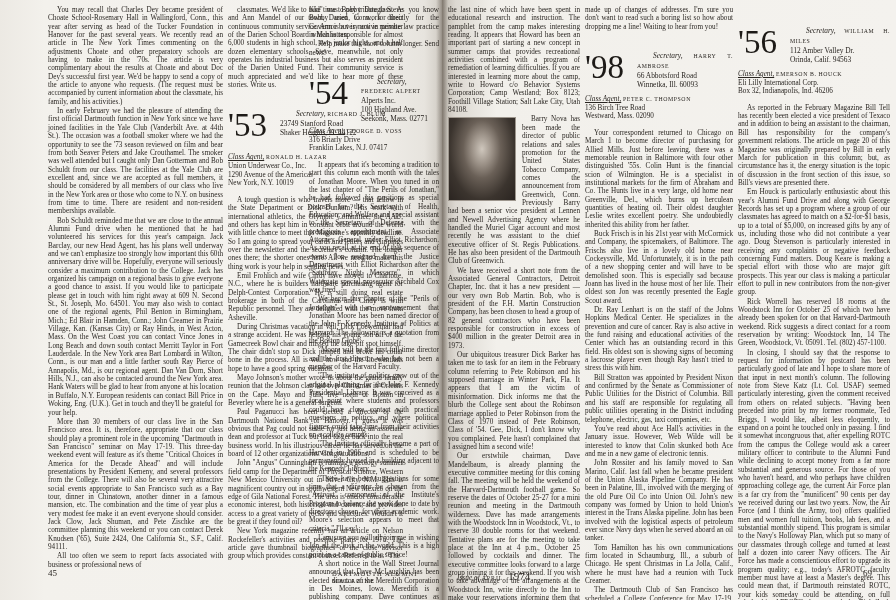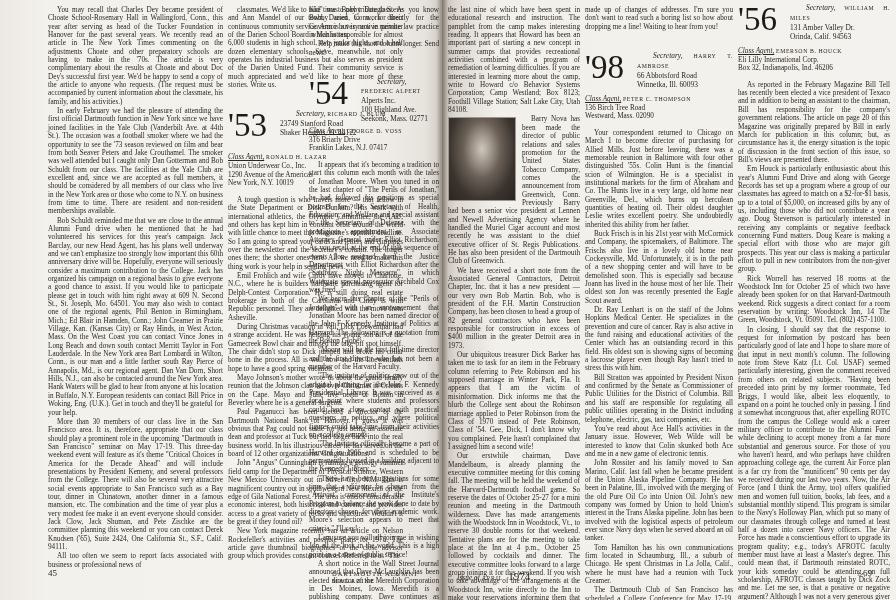--- a/index.html
+++ b/index.html
@@ -143,26 +143,26 @@
       <p>Buck Frisch is in his 21st year with McCormick and Company, the spicemakers, of Baltimore. The Frischs also live in a lovely old home near Cockeysville, Md. Unfortunately, it is in the path of a new shopping center and will have to be demolished soon. This is especially sad because Joann has lived in the house most of her life. Their oldest son Jon was recently presented the Eagle Scout award.</p>
       <p>Dr. Ray Lenhart is on the staff of the Johns Hopkins Medical Center. He specializes in the prevention and cure of cancer. Ray is also active in the fund raising and educational activities of the Center which has an outstanding record in this field. His oldest son is showing signs of becoming a lacrosse player even though Ray hasn't tried to stress this with him.</p>
       <p>Bill Stratton was appointed by President Nixon and confirmed by the Senate as Commissioner of Public Utilities for the District of Columbia. Bill and his staff are responsible for regulating all public utilities operating in the District including telephone, electric, gas, taxi companies, etc.</p>
       <p>You've read about Ace Hall's activities in the January issue. However, Web Wilde will be interested to know that Colin skunked both Ace and me in a new game of electronic tennis.</p>
       <p>John Rossiter and his family moved to San Marino, Calif. last fall when he became president of the Union Alaska Pipeline Company. He has been in Palatine, Ill., involved with the merging of the old Pure Oil Co into Union Oil. John's new company was formed by Union to hold Union's interest in the Trans Alaska pipeline. John has been involved with the logistical aspects of petroleum ever since Navy days when he served aboard an oil tanker.</p>
       <p>Tom Hamilton has his own communications firm located in Schaumburg, Ill., a suburb of Chicago. He spent Christmas in La Jolla, Calif., where he must have had a reunion with Tuck Creamer.</p>
       <p>The Dartmouth Club of San Francisco has scheduled a College Conference for May 17-19, 1974. President Kemeny heads the list of outstanding speakers who will consider the "Critical Choices" of the next decade. All Dartmouth men and women are welcome for this weekend event which will also include several excellent social events including a champagne brunch cruise of San Francisco Bay. Contact Dartmouth in San Francisco, Suite 2424, One California Street, San Francisco, Calif. 94111.</p>
     </div>
 
     <div class="col" style="left:296px;width:152px;top:0;">
-      <div class="classhead" style="margin-top:1px;">
+      <div class="classhead" style="margin-top:24px;">
         <span class="yr">'56</span>
         <div class="sec">
           <span class="role">Secretary,</span>
           <span class="name">William H. Miles</span><br>
-          <span>131 Amber Valley Dr.</span><br>
+          <span>112 Amber Valley Dr.</span><br>
           <span>Orinda, Calif. 94563</span>
         </div>
       </div>
       <div class="agent">
         <span class="role">Class Agent,</span>
         <span class="name">Emerson B. Houck</span><br>
         <span>Eli Lilly International Corp.</span><br>
         <span>Box 32, Indianapolis, Ind. 46206</span>
       </div>
       <p>As reported in the February Magazine Bill Tell has recently been elected a vice president of Texaco and in addition to being an assistant to the chairman, Bill has responsibility for the company's government relations. The article on page 20 of this Magazine was originally prepared by Bill in early March for publication in this column; but, as circumstance has it, the energy situation is the topic of discussion in the front section of this issue, so Bill's views are presented there.</p>

